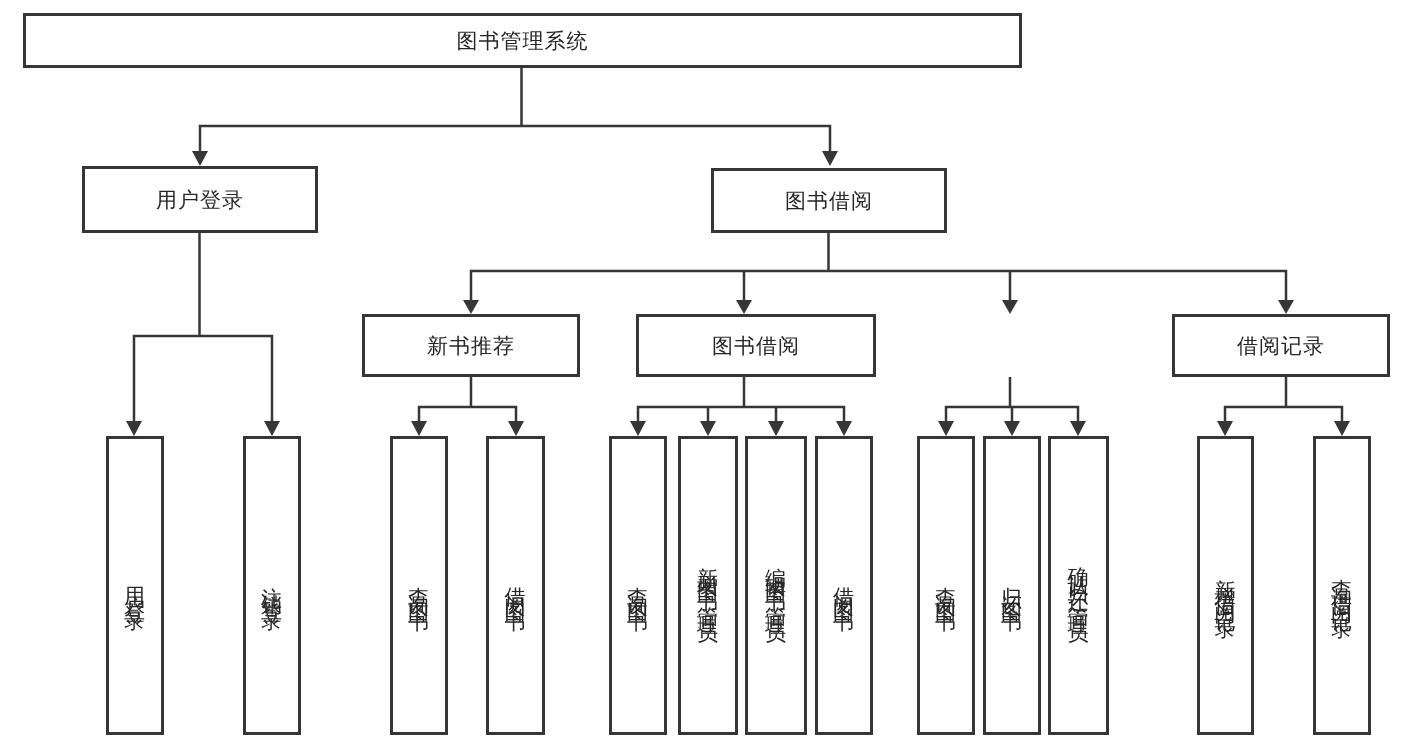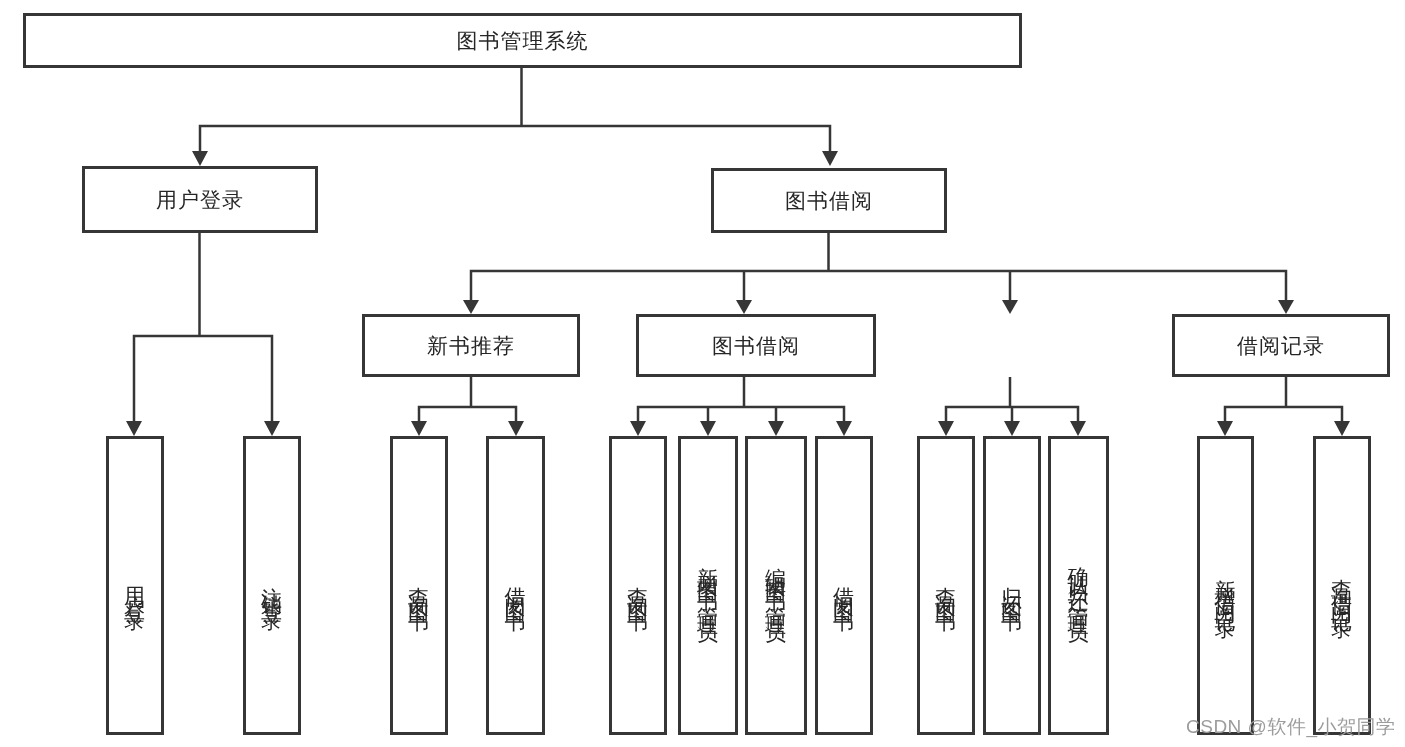--- a/index.html
+++ b/index.html
@@ -130,15 +130,14 @@
     <span>确认归还（管理员）</span>
   </div>
 
   <div class="vbox" style="left:1197px;top:436px;width:57px;height:299px;">
     <span>新增借阅记录</span>
   </div>
   <div class="vbox" style="left:1313px;top:436px;width:58px;height:299px;">
     <span>查询借阅记录</span>
   </div>
 
-  <div class="watermark">CSDN @软件_小贺同学</div>
 
 </div>
 
 </body></html>

